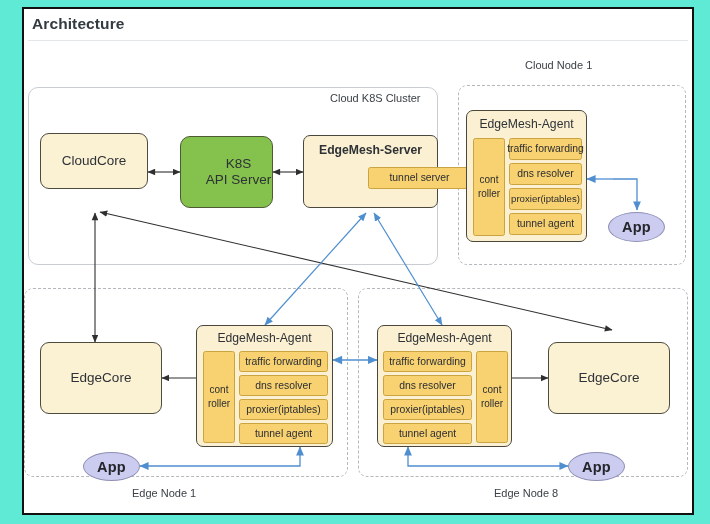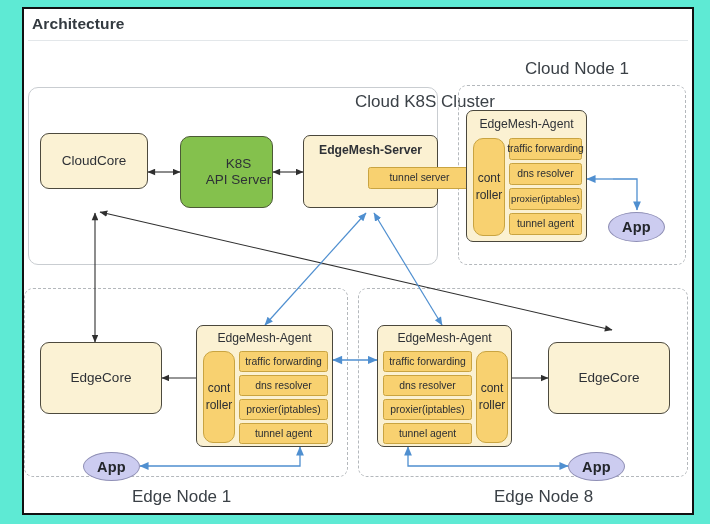--- a/index.html
+++ b/index.html
@@ -49,21 +49,21 @@
   }
   .node-box{
     position:absolute;
     border:1.3px dashed #b4b8bc;
     border-radius:9px;
     box-sizing:border-box;
     background:transparent;
   }
   .container-label{
     position:absolute;
-    font-size:17px;
+    font-size:11px;
     color:#3b4147;
     white-space:nowrap;
     text-align:center;
   }
 
   
   .rbox{
     position:absolute;
     box-sizing:border-box;
     border:1.6px solid #4d4a3e;
@@ -112,24 +112,23 @@
     display:flex;
     align-items:center;
     justify-content:center;
     text-align:right;
     font-size:10.4px;
     color:#2b2e33;
     line-height:1.15;
     white-space:nowrap;
   }
   .sub.controller{
-    font-size:12px;
+    font-size:10px;
     line-height:1.45;
     white-space:normal;
-    border-radius:10px;
   }
 
   
   .app{
     position:absolute;
     box-sizing:border-box;
     background:#ccccf0;
     border:1.3px solid #8f8fb5;
     border-radius:50%;
     display:flex;
@@ -153,21 +152,21 @@
 <body>
 
 <div id="page">
 
   <div class="figure-frame"></div>
 
   <div class="figure-title">Architecture</div>
   <div class="title-rule"></div>
 
   <div class="cluster-box" style="left:28px;top:87px;width:410px;height:178px;"></div>
-  <div class="container-label" style="left:330px;top:92px;margin-left:25px;">Cloud K8S Cluster</div>
+  <div class="container-label" style="left:330px;top:92px;">Cloud K8S Cluster</div>
 
   <div class="node-box" style="left:458px;top:85px;width:228px;height:180px;"></div>
   <div class="container-label" style="left:525px;top:59px;">Cloud Node 1</div>
 
   <div class="node-box" style="left:24px;top:288px;width:324px;height:189px;"></div>
   <div class="container-label" style="left:132px;top:487px;">Edge Node  1</div>
 
   <div class="node-box" style="left:358px;top:288px;width:330px;height:189px;"></div>
   <div class="container-label" style="left:494px;top:487px;">Edge Node 8</div>
 

